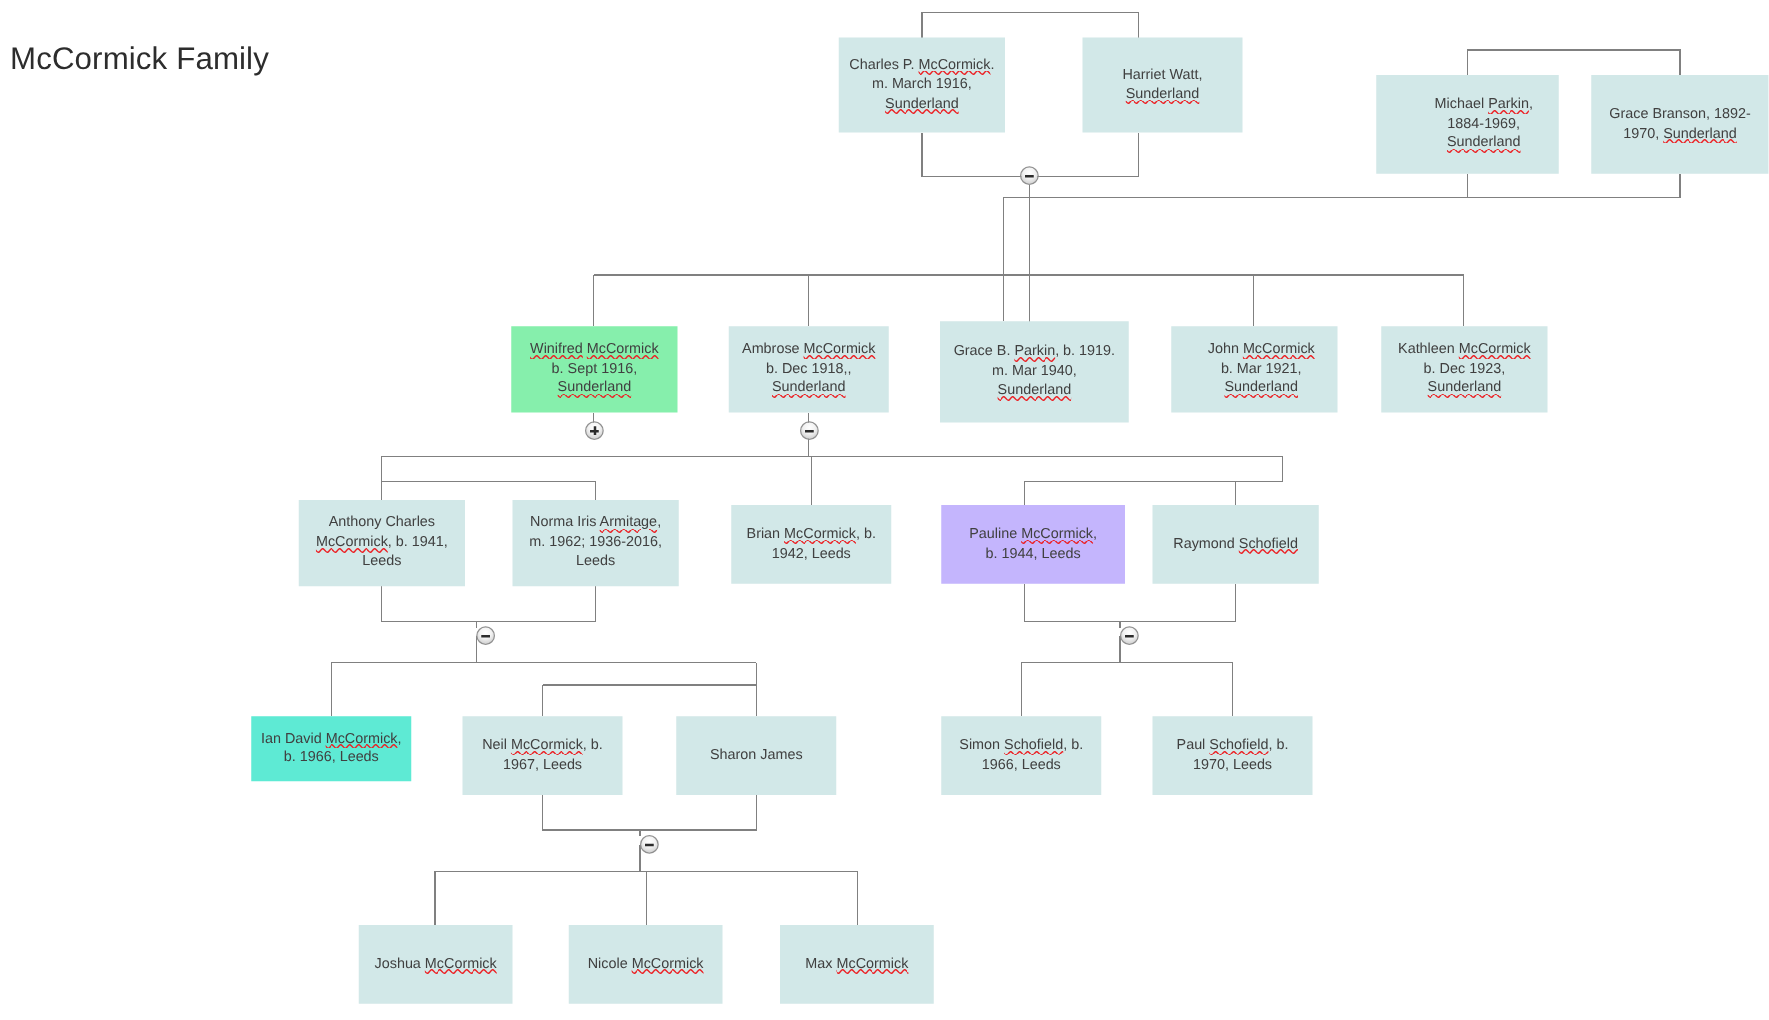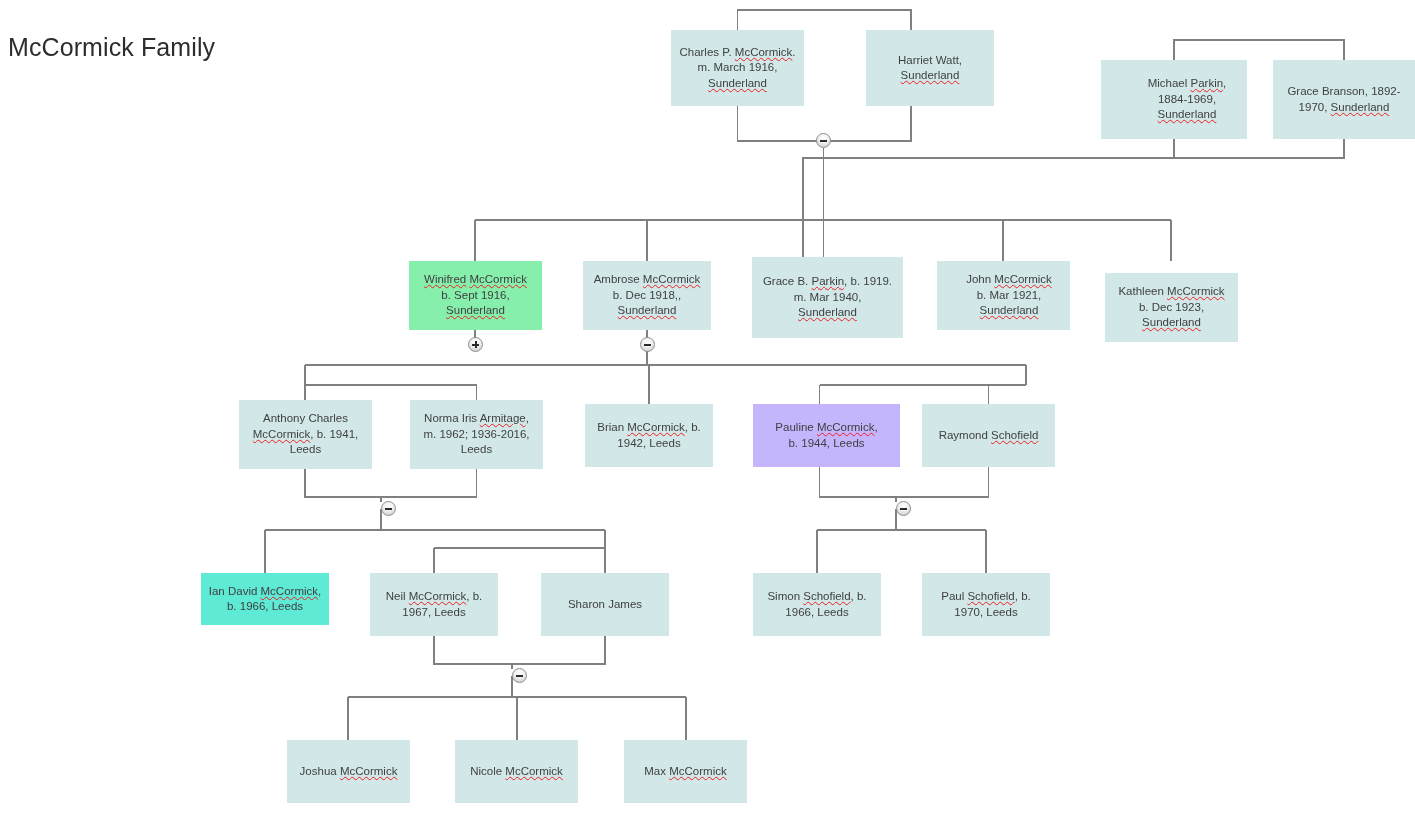--- a/index.html
+++ b/index.html
@@ -167,21 +167,21 @@
     </div>
     <div class="node" style="left: 583px; top: 261px; width: 128px; height: 69px; background: rgb(210, 232, 232); color: rgb(64, 64, 64);">
       <span class="label">Ambrose <span class="sp">McCormick</span><br>b. Dec 1918,,<br><span class="sp">Sunderland</span></span>
     </div>
     <div class="node" style="left: 752px; top: 257px; width: 151px; height: 81px; background: rgb(210, 232, 232); color: rgb(64, 64, 64);">
       <span class="label">Grace B.  <span class="sp">Parkin</span>, b. 1919.<br>m. Mar 1940,<br><span class="sp">Sunderland</span></span>
     </div>
     <div class="node" style="left: 937px; top: 261px; width: 133px; height: 69px; background: rgb(210, 232, 232); color: rgb(64, 64, 64); padding-left: 17px;">
       <span class="label">John <span class="sp">McCormick</span><br>b. Mar 1921,<br><span class="sp">Sunderland</span></span>
     </div>
-    <div class="node" style="left: 1105px; top: 261px; width: 133px; height: 69px; background: rgb(210, 232, 232); color: rgb(64, 64, 64); margin-top: 12px;">
+    <div class="node" style="left: 1105px; top: 261px; width: 133px; height: 69px; background: rgb(210, 232, 232); color: rgb(64, 64, 64);">
       <span class="label">Kathleen <span class="sp">McCormick</span><br>b. Dec 1923,<br><span class="sp">Sunderland</span></span>
     </div>
     <div class="node" style="left: 239px; top: 400px; width: 133px; height: 69px; background: rgb(210, 232, 232); color: rgb(64, 64, 64);">
       <span class="label">Anthony Charles<br><span class="sp">McCormick</span>, b. 1941,<br>Leeds</span>
     </div>
     <div class="node" style="left: 410px; top: 400px; width: 133px; height: 69px; background: rgb(210, 232, 232); color: rgb(64, 64, 64);">
       <span class="label">Norma Iris <span class="sp">Armitage</span>,<br>m. 1962; 1936-2016,<br>Leeds</span>
     </div>
     <div class="node" style="left: 585px; top: 404px; width: 128px; height: 63px; background: rgb(210, 232, 232); color: rgb(64, 64, 64);">
       <span class="label">Brian <span class="sp">McCormick</span>, b.<br>1942, Leeds</span>

